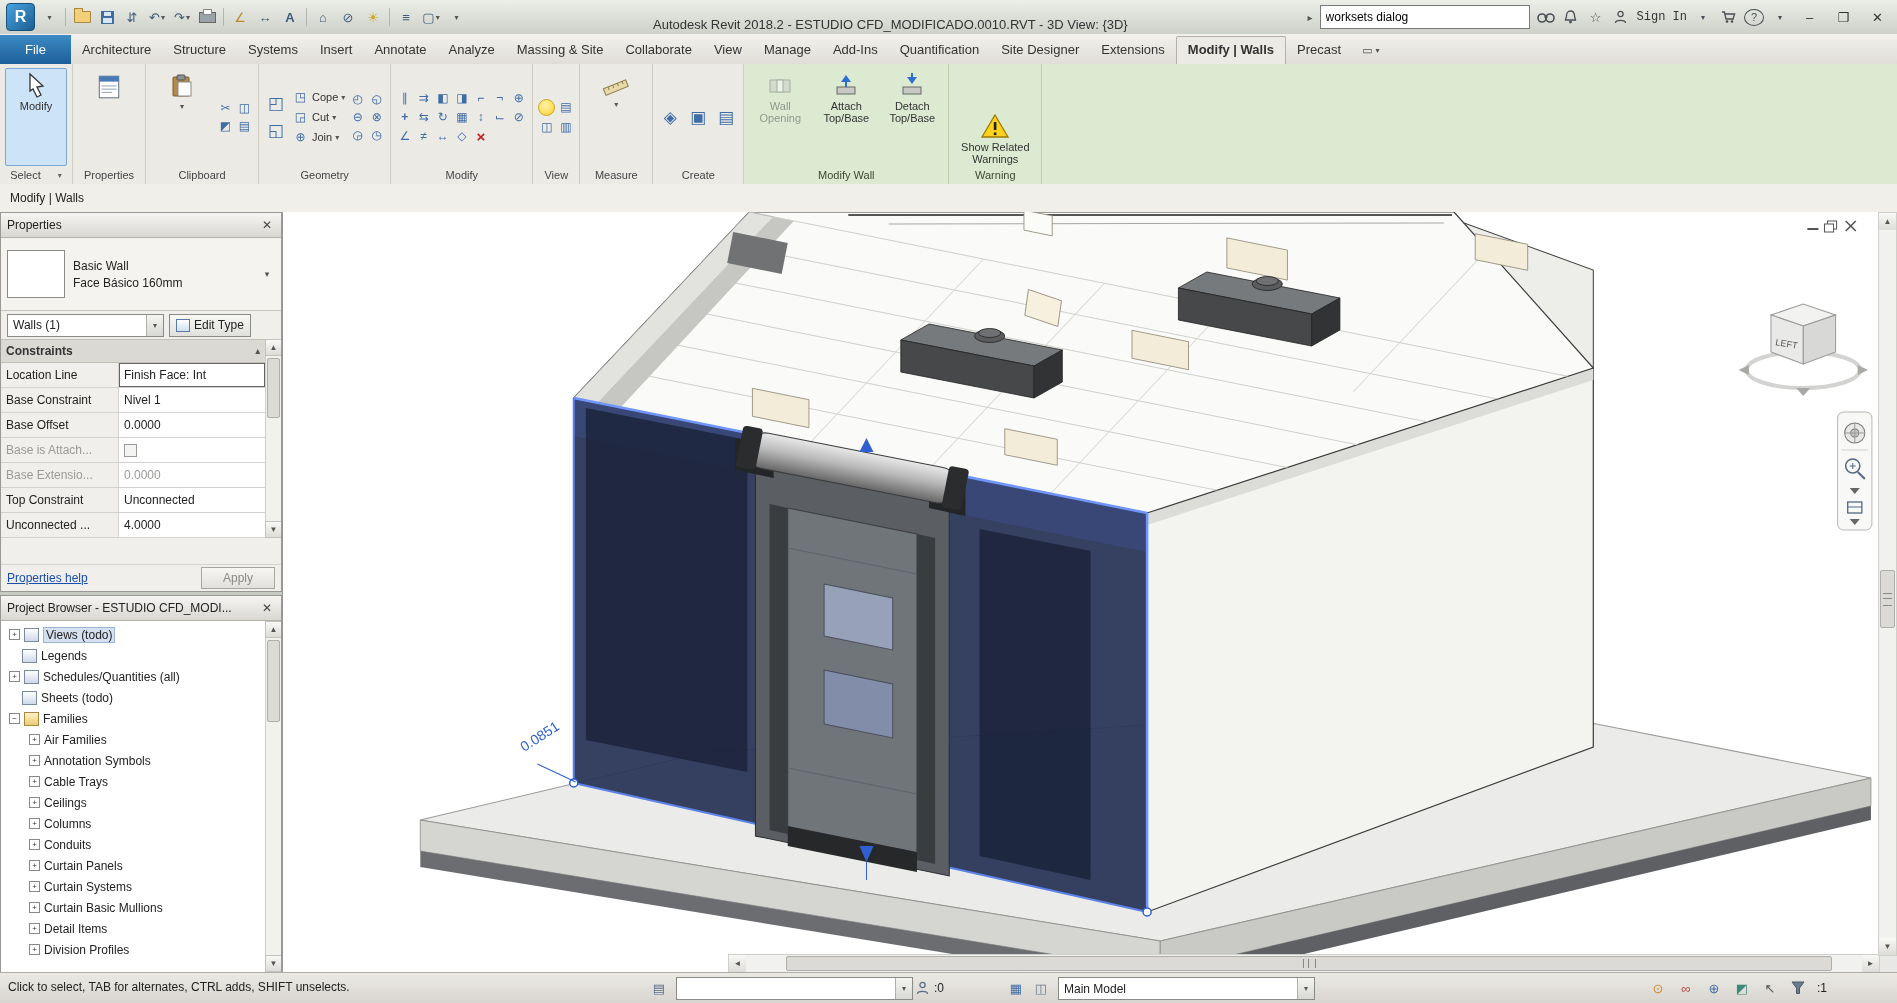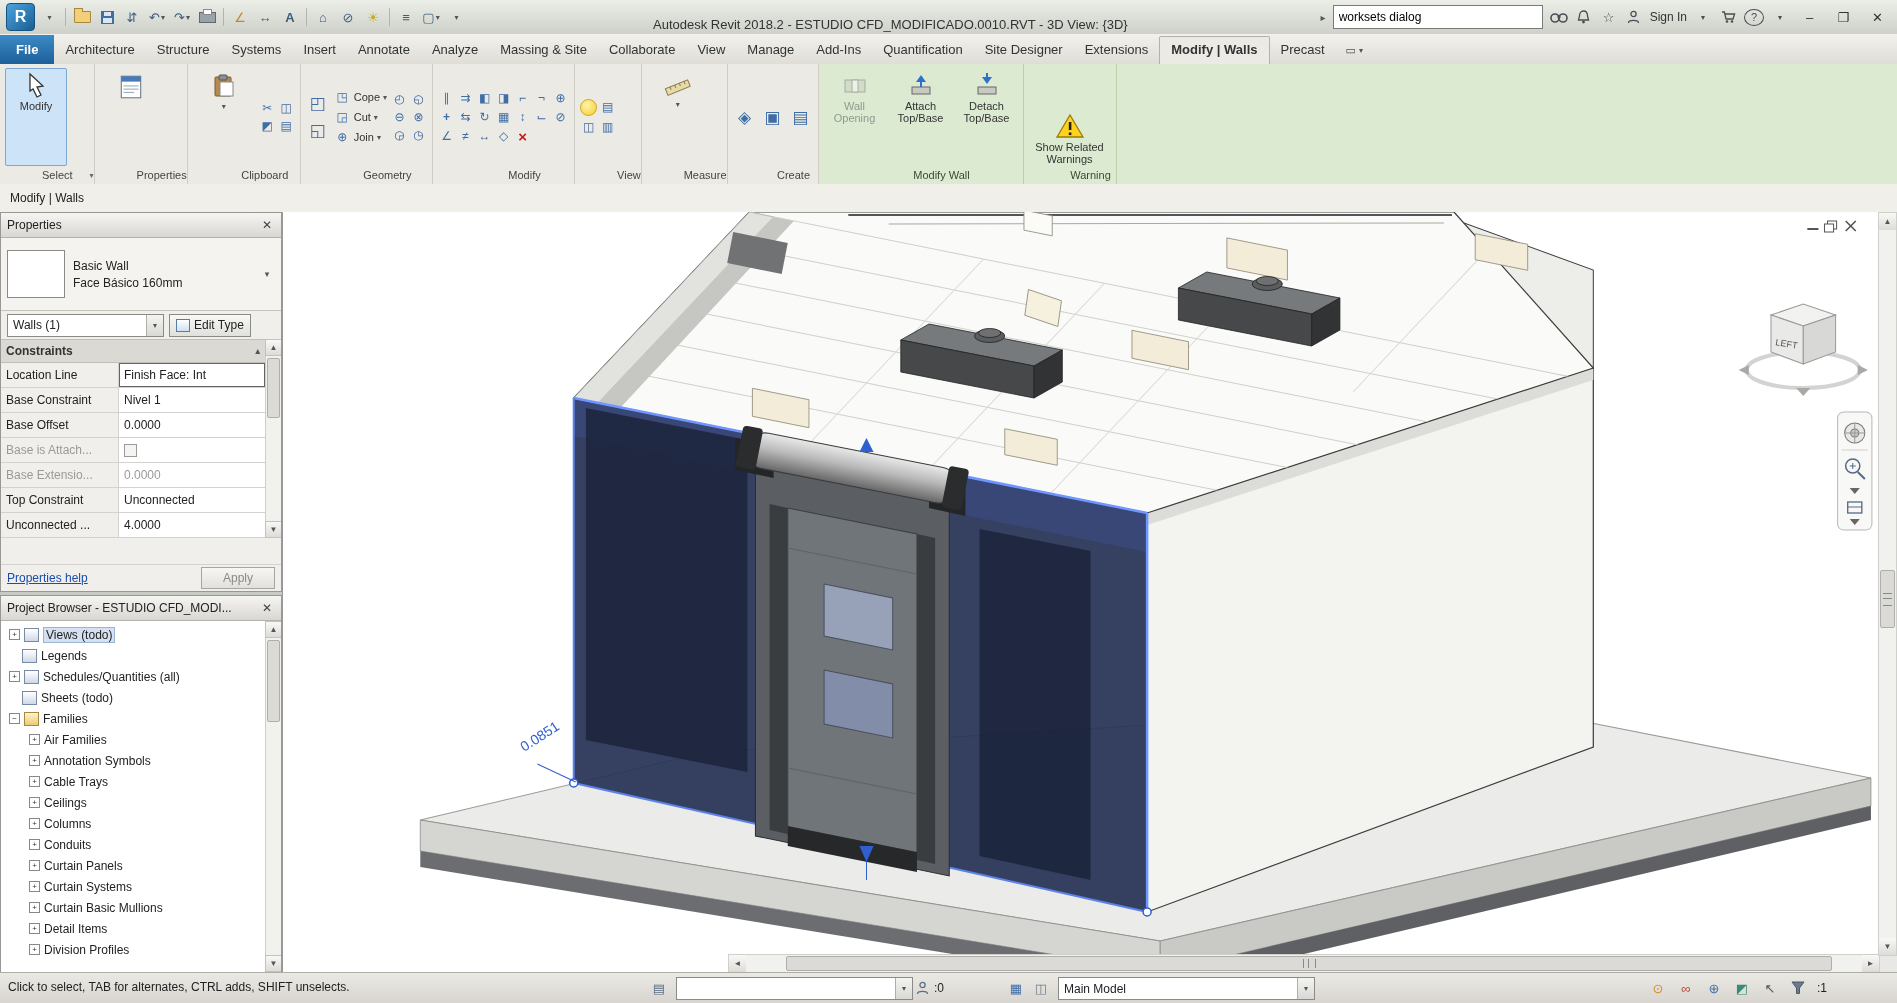--- a/index.html
+++ b/index.html
@@ -18,36 +18,36 @@
   .disk::before{content:"";position:absolute;top:1px;left:3px;width:7px;height:4px;background:#dce6f2;}
   .disk::after{content:"";position:absolute;bottom:1px;left:2px;width:9px;height:5px;background:#dce6f2;}
   .prn{width:15px;height:9px;background:#9aa2aa;border:1px solid #666;position:relative;display:inline-block;}
   .prn::before{content:"";position:absolute;top:-4px;left:3px;width:7px;height:4px;background:#fff;border:1px solid #888;}
   .title-text{position:absolute;left:653px;top:0;height:48px;display:flex;align-items:center;font-size:13px;color:#333;white-space:nowrap;}
   .tb-right{position:absolute;right:0;top:0;height:34px;display:flex;align-items:center;gap:7px;padding-right:6px;}
   .infocenter-arrow{font-size:10px;color:#555;}
   .searchbox{width:198px;height:20px;border:1px solid #7a7a78;background:#fff;font-family:"Liberation Sans",sans-serif;font-size:12px;padding:1px 5px;}
   .binoc{display:inline-flex;}
   .tbico{min-width:18px;height:20px;display:inline-flex;align-items:center;justify-content:center;color:#4a4f55;font-size:13px;}
-  .signin{font-size:12px;color:#333;}
+  .signin{font-size:12px;color:#333;font-family:Liberation Mono, monospace;}
   .winbtn{width:27px;height:22px;display:inline-flex;align-items:center;justify-content:center;font-size:13px;color:#333;}
 
   
   .tabrow{position:absolute;top:34px;left:0;right:0;height:30px;background:linear-gradient(#f2f1ed,#e0ddd7);display:flex;align-items:flex-end;}
   .tab{padding:6px 11px 7px;font-size:13px;color:#333;white-space:nowrap;}
-  .tab.file{background:linear-gradient(#3c8ac4,#1d609b);color:#fff;font-weight:bold;padding:7px 16px;}
+  .tab.file{background:linear-gradient(#3c8ac4,#1d609b);color:#fff;font-weight:normal;padding:7px 25px;}
   .tab.active{background:#eceae5;border:1px solid #b5b1a9;border-bottom:none;border-radius:2px 2px 0 0;font-weight:bold;padding-top:5px;}
   .tabrow .ribbon-toggle{margin-left:10px;display:flex;align-items:center;gap:3px;color:#555;padding-bottom:7px;font-size:11px;}
 
   
   .ribbon{position:absolute;top:64px;left:0;right:0;height:120px;background:#eceae5;border-bottom:1px solid #b5b1a9;display:flex;}
   .rgroup{display:flex;flex-direction:column;border-right:1px solid #d0cdc5;}
   .rgroup.ctx{background:#dcead2;border-right-color:#bdd0aa;}
   .rbody{flex:1;display:flex;align-items:stretch;padding:4px 5px 0;gap:4px;}
-  .rlabel{height:18px;display:flex;align-items:center;justify-content:center;gap:17px;font-size:11px;color:#444;padding-left:42px;}
+  .rlabel{height:18px;display:flex;align-items:center;justify-content:center;gap:17px;font-size:11px;color:#444;}
   .ctx .rlabel{color:#3a4a30;}
   .rlabel .dd{font-size:8px;color:#666;}
   .bigbtn{width:58px;display:flex;flex-direction:column;align-items:center;padding:3px 1px 0;gap:2px;border:1px solid transparent;border-radius:2px;}
   .bigbtn .cap{font-size:11px;line-height:12px;text-align:center;color:#333;}
   .bigbtn.sel{background:#cde3f7;border-color:#7aa7d4;}
   .bigbtn.disabled{opacity:.45;}
   .bigbtn .dd{font-size:8px;color:#555;}
   .mi{width:17px;height:16px;display:inline-flex;align-items:center;justify-content:center;font-size:12px;color:#3f6ea6;}
   .mi.red{color:#c21d1d;font-size:15px;font-weight:bold;}
   .mi24{width:24px;height:22px;display:inline-flex;align-items:center;justify-content:center;font-size:17px;color:#3f6ea6;}

